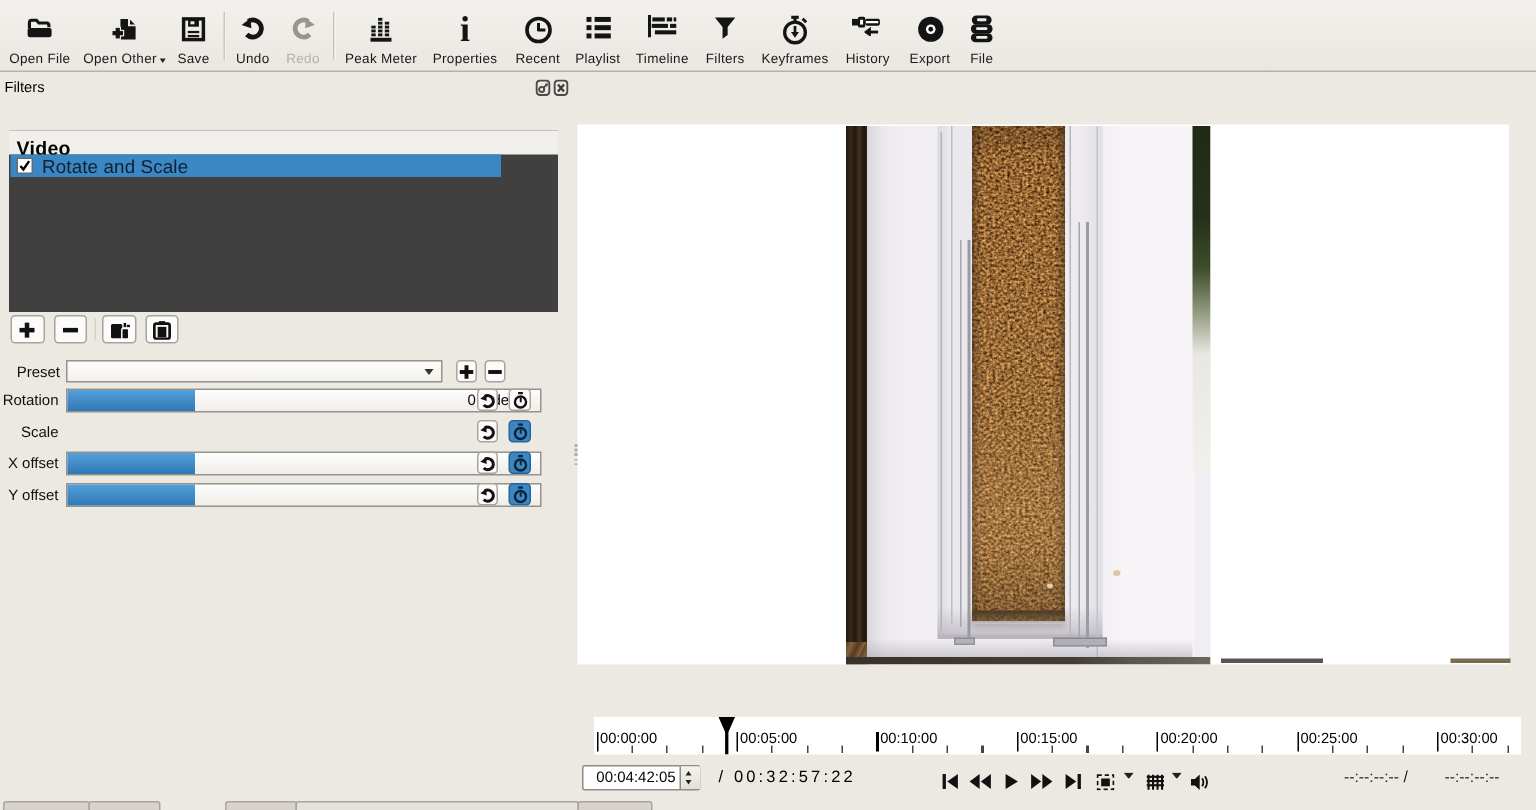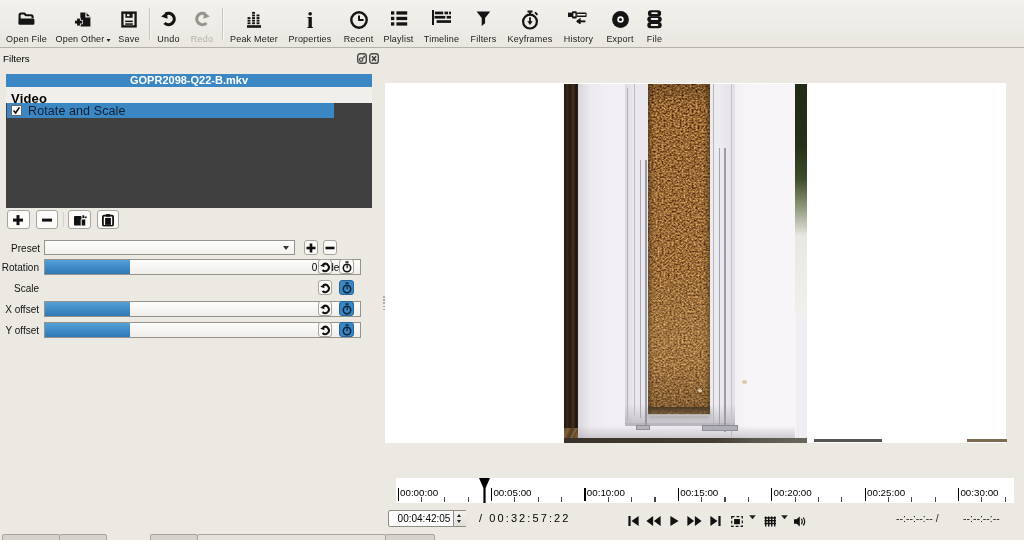--- a/index.html
+++ b/index.html
@@ -192,21 +192,20 @@
           <path d="M5.4,5.4 L7.6,3.4" stroke="#4a4a48" stroke-width="1.3"></path>
           <rect x="6.6" y="2.6" width="1.6" height="1.6" fill="#4a4a48"></rect>
         </svg>
       </div>
       <div class="dockbtn" style="left:369px">
         <svg width="10" height="11" viewBox="0 0 10 11" style="">
           <rect x="0.7" y="0.7" width="8.6" height="9.6" rx="2.4" fill="none" stroke="#4a4a48" stroke-width="1.4"></rect>
           <path d="M3,3.3 L7,8.0 M7,3.3 L3,8.0" stroke="#3a3a38" stroke-width="1.5"></path>
         </svg>
       </div>
-      <div id="fileband">GOPR2098-Q22-B.mkv</div>
       <div id="list">
  <div id="vidrow">Video</div>
  <div id="selrow">
           <span style="position:absolute;left:4px;top:2px">
             <svg width="11" height="11" viewBox="0 0 11 11" style="">
               <rect x="0.5" y="0.5" width="10" height="10" fill="#fff" stroke="#6a6a6a" stroke-width="1"></rect>
               <path d="M2.6,5.6 L4.6,8 L8.4,2.4" stroke="#000" stroke-width="1.6" fill="none"></path>
             </svg>
           </span>
           <span style="position:absolute;left:21px">Rotate and Scale</span>

